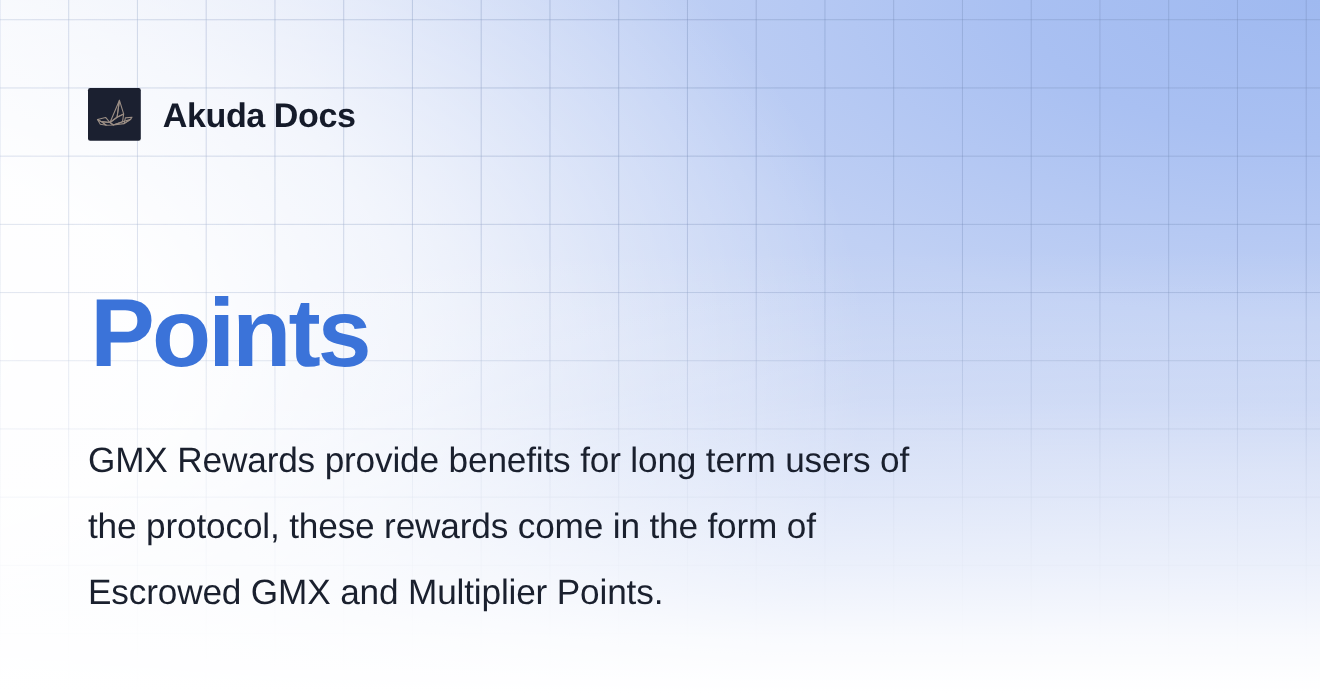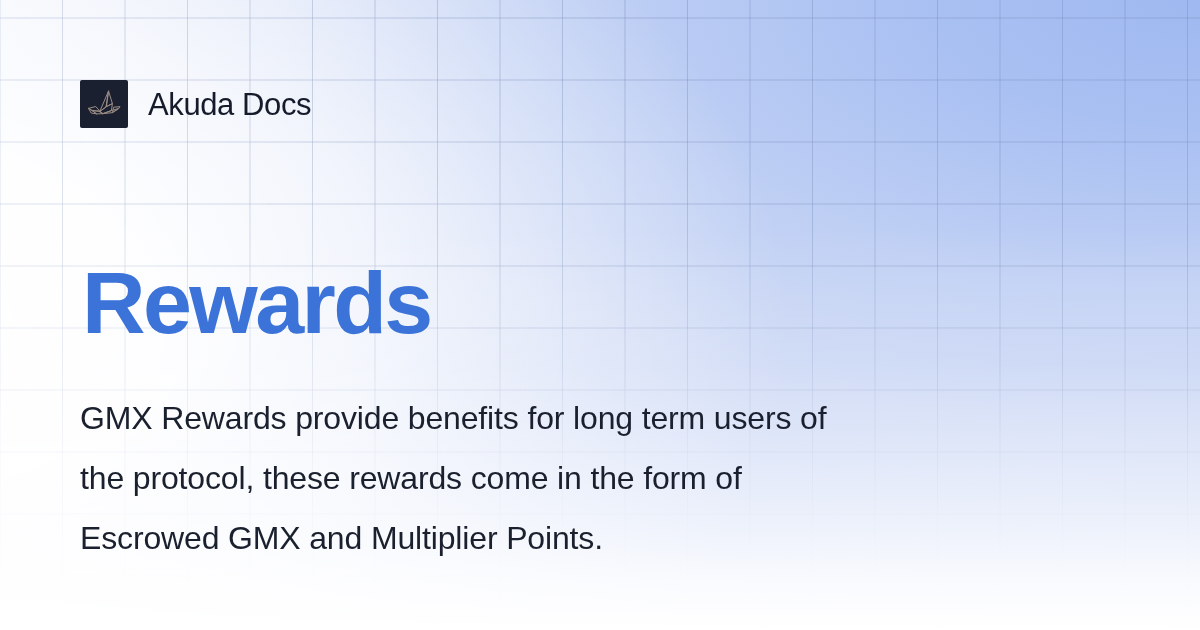--- a/index.html
+++ b/index.html
@@ -121,21 +121,21 @@
     background:#1b2030;
     border-radius:2px;
     display:flex;
     align-items:center;
     justify-content:center;
     flex:0 0 48px;
   }
   .brand-mark svg { display:block; }
   .brand-name {
     font-size:31px;
-    font-weight:normal;
+    font-weight:bold;
     letter-spacing:-0.4px;
     color:#151b2a;
     white-space:nowrap;
     line-height:1;
   }
 
   .page-title {
     position:absolute;
     left:82px;
     top:259px;
@@ -182,18 +182,18 @@
           <path d="M13.0 22.4 L16.0 24.6 L9.6 24.9 L5.2 21.6 Z"></path>
           <path d="M5.2 21.6 L9.6 24.9 L4.2 24.0 L1.6 19.6 Z"></path>
           <path d="M1.6 19.6 L5.2 21.6 L13.0 22.4 L9.0 17.8 Z"></path>
           <path d="M16.0 24.6 L24.4 21.6 L31.8 19.4 L25.8 23.4 Z"></path>
           <path d="M25.8 23.4 L31.8 19.4 L33.0 17.6 L27.0 18.2 Z"></path>
         </svg>
       </div>
       <div class="brand-name">Akuda Docs</div>
     </div>
 
-    <div class="page-title">Rewards</div>
+    <div class="page-title">Points</div>
 
     <div class="page-desc">GMX Rewards provide benefits for long term users of the protocol, these rewards come in the form of Escrowed GMX and Multiplier Points.</div>
 
   </div>
 </div>
 
 </body></html>

